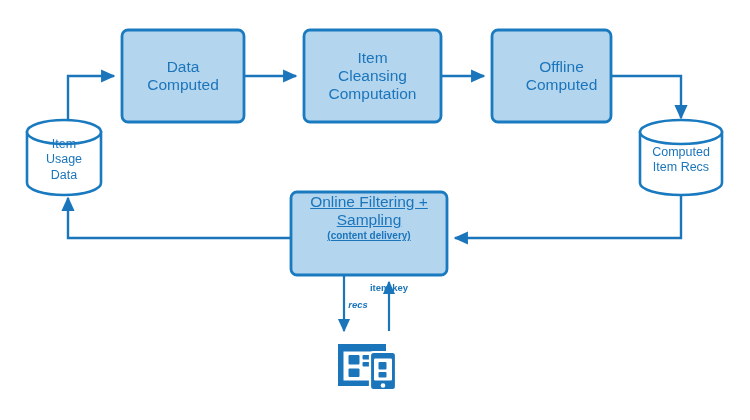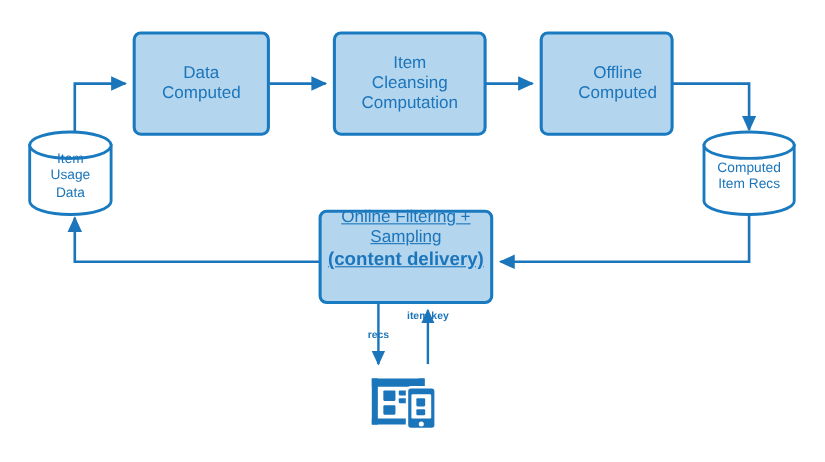--- a/index.html
+++ b/index.html
@@ -41,21 +41,21 @@
   }
   .proc-label {
     font-size: 15.5px;
   }
   .store-label {
     font-size: 12.5px;
     line-height: 1.22;
   }
   .sub-label {
     font-weight: bold;
-    font-size: 17px;
+    font-size: 10px;
     margin-top: 1px;
   }
   .edge-label {
     position: absolute;
     color: #1b75bb;
     font-size: 9.5px;
     font-weight: bold;
     text-align: center;
     line-height: 1.15;
     pointer-events: none;
@@ -156,21 +156,21 @@
     <span>Computed</span>
     <span>Item Recs</span>
   </div>
 
   <div class="node-label proc-label" style="left:291px; top:176px; width:156px; height:83px;text-decoration:underline;">
     <span>Online Filtering +</span>
     <span>Sampling</span>
     <span class="sub-label">(content delivery)</span>
   </div>
 
-  <div class="edge-label" style="left:322px; top:300px; width:44px;">
+  <div class="edge-label" style="left:336px; top:300px; width:44px;font-style:italic;">
     <span>recs</span>
   </div>
 
   <div class="edge-label" style="left:369px; top:283px; width:40px;">
     <span>item key</span>
   </div>
 
 </div>
 
 </body></html>

